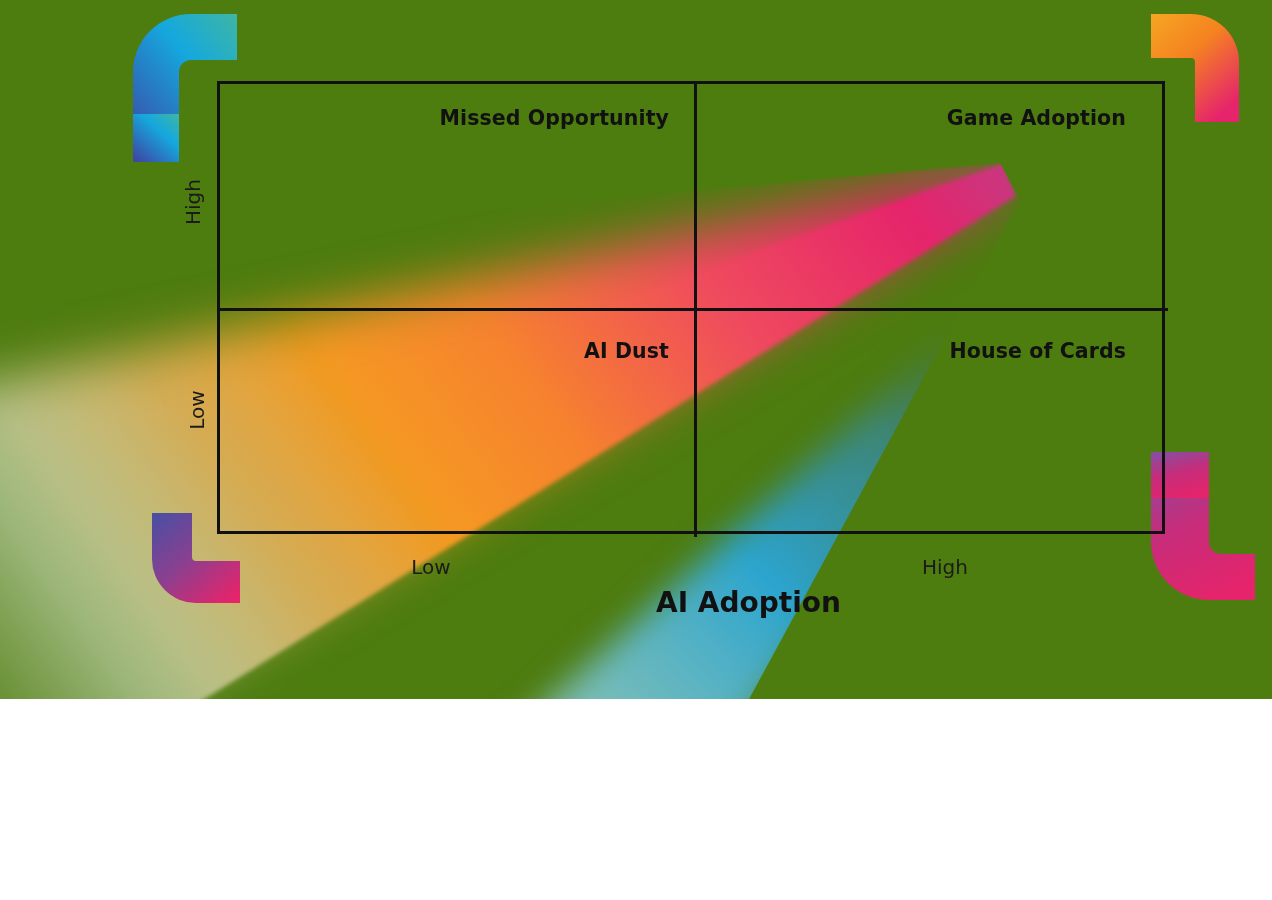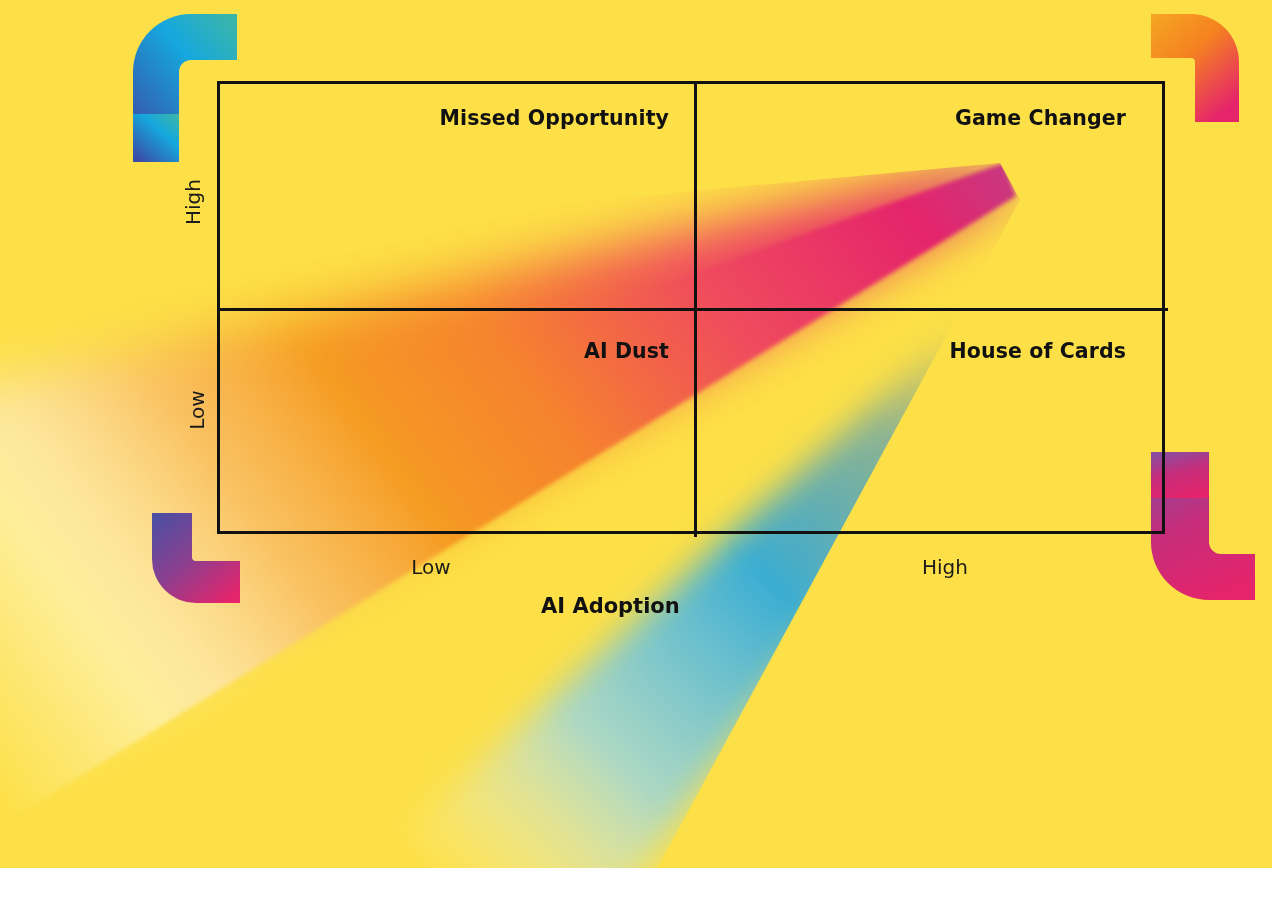--- a/index.html
+++ b/index.html
@@ -12,22 +12,22 @@
     height: 900px;
     overflow: hidden;
     font-family: "DejaVu Sans", "Liberation Sans", sans-serif;
     position: relative;
   }
 
   #stage {
     position: absolute;
     left: 0; top: 0;
     width: 1272px;
-    height: 868px;
-    background: #fde047;
+    height: 699px;
+    background: #4d7c0f;
     overflow: hidden;
   }
 
   
   #beam-layer {
     position: absolute;
     left: 0; top: 0;
     width: 1272px;
     height: 900px;
     pointer-events: none;
@@ -94,25 +94,24 @@
     text-align: center;
   }
   #y-tick-high { left: 148px; top: 190px; width: 90px; }
   #y-tick-low  { left: 152px; top: 398px; width: 90px; }
 
   #x-axis-title {
     position: absolute;
     left: 541px;
     top: 586px;
     width: 300px;
-    text-align: left;
-    font-size: 21px;
+    text-align: right;
+    font-size: 28px;
     font-weight: bold;
     color: #111111;
-    margin-top: 8px;
   }
   .x-tick {
     position: absolute;
     font-size: 20px;
     color: #1b1b1b;
     white-space: nowrap;
     text-align: center;
   }
   #x-tick-low  { left: 356px; top: 555px; width: 150px; }
   #x-tick-high { left: 870px; top: 555px; width: 150px; }
@@ -255,21 +254,21 @@
     </defs>
     <path d="M0 0 H58 V90 A12 12 0 0 0 70 102 H104 V148 H58 A58 58 0 0 1 0 90 Z" transform="translate(0,0) scale(1,1)" fill="url(#gradBR)"></path>
     <path d="M0 0 H58 V46 H0 Z" fill="url(#gradBR)"></path>
   </svg>
 
   <div id="matrix-frame">
     <div id="divider-vertical"></div>
     <div id="divider-horizontal"></div>
 
     <div class="quadrant-label" id="label-missed-opportunity">Missed Opportunity</div>
-    <div class="quadrant-label" id="label-game-changer">Game Changer</div>
+    <div class="quadrant-label" id="label-game-changer">Game Adoption</div>
     <div class="quadrant-label" id="label-ai-dust">AI Dust</div>
     <div class="quadrant-label" id="label-house-of-cards">House of Cards</div>
   </div>
 
   <div id="y-axis-title">
   </div>
 
   <div class="y-tick" id="y-tick-high">High</div>
   <div class="y-tick" id="y-tick-low">Low</div>
 

